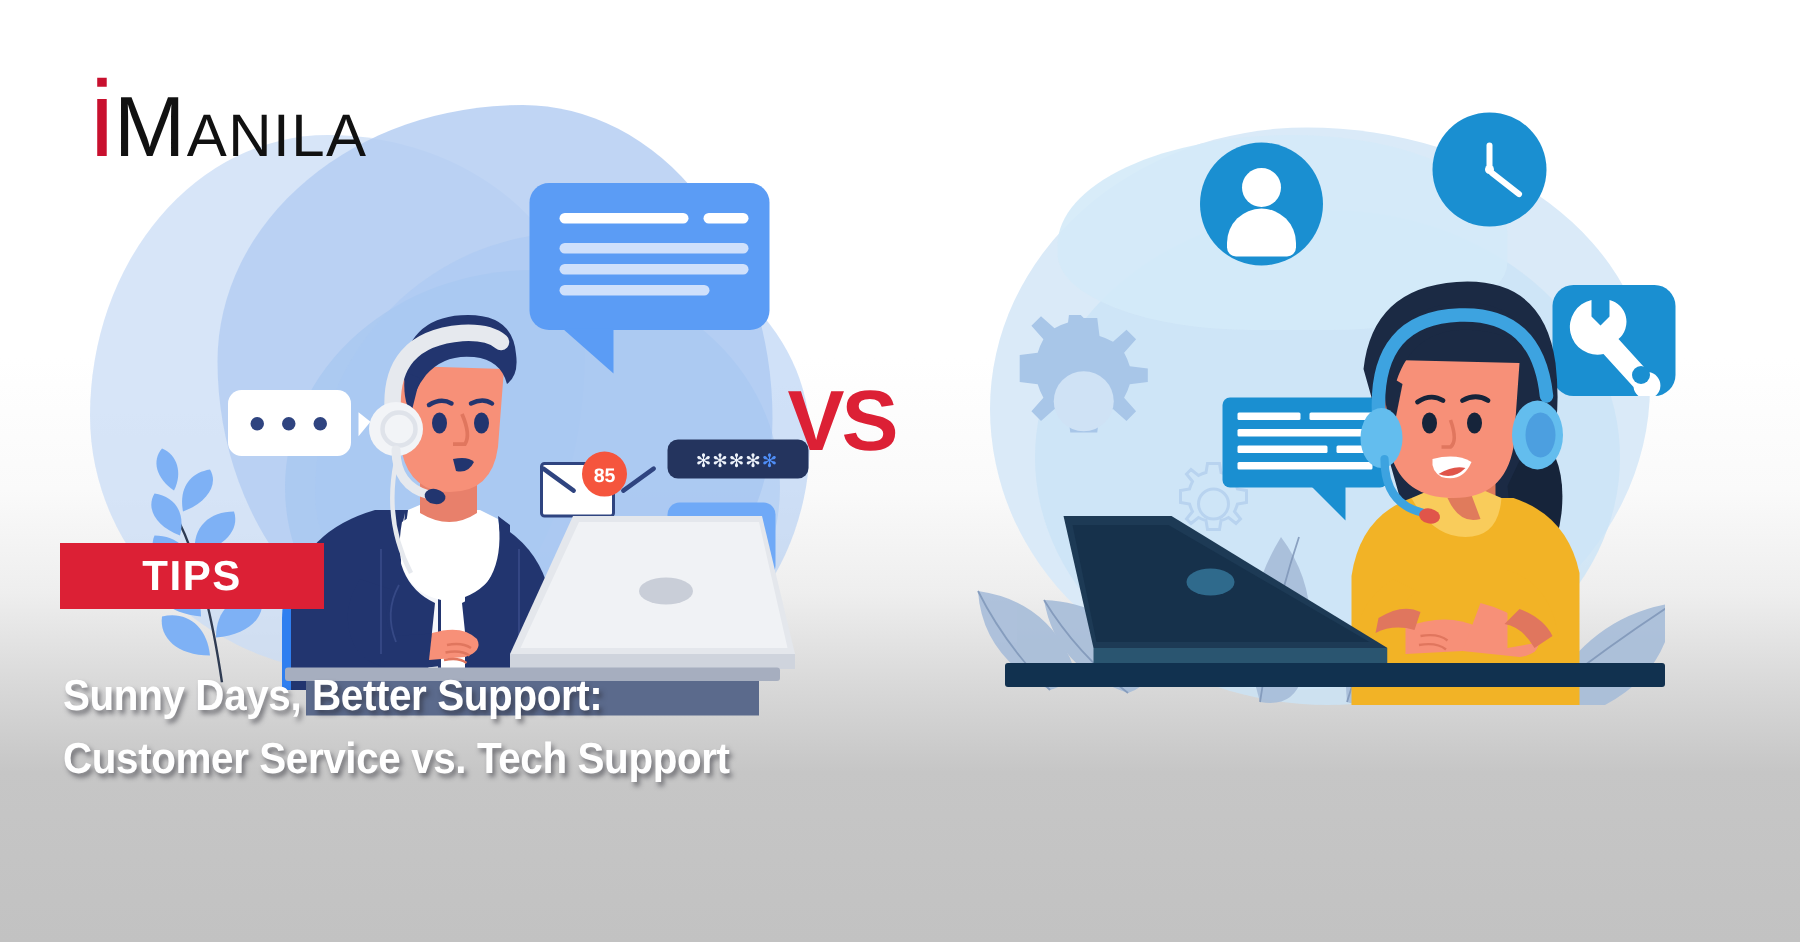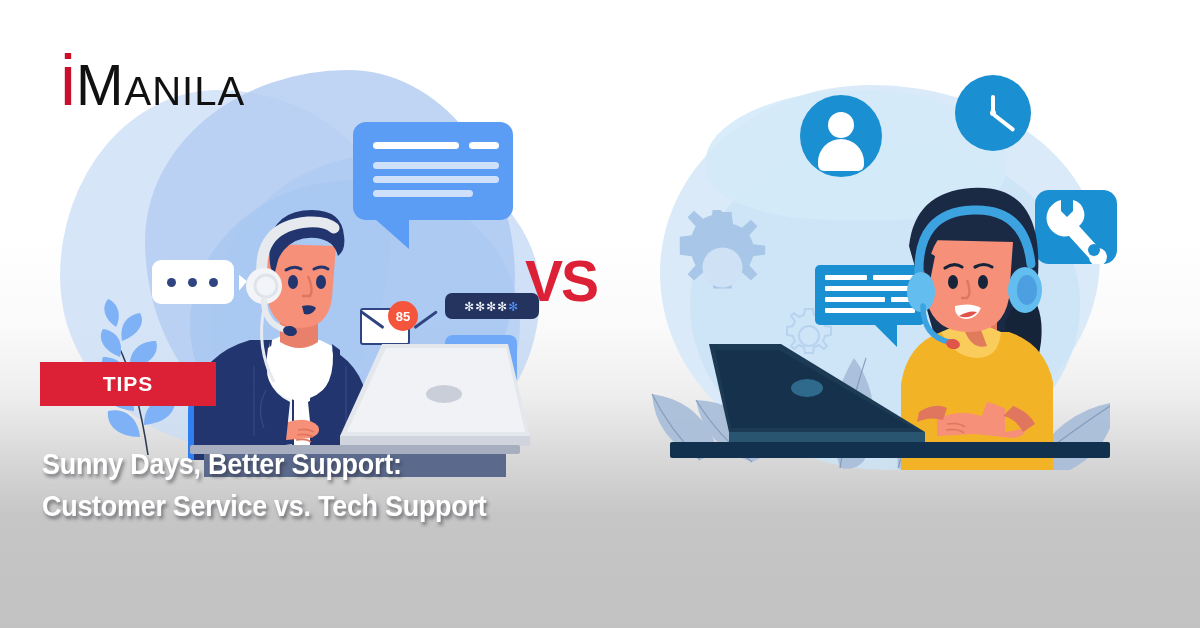--- a/index.html
+++ b/index.html
@@ -258,21 +258,21 @@
   }
 
   
   #tips-badge {
     position:absolute; left:40px; top:362px;
     width:176px; height:44px; background:#dc2035;
     display:flex; align-items:center; justify-content:center;
     z-index:30;
   }
   #tips-badge span {
-    color:#ffffff; font-size:21px; font-weight:bold; letter-spacing:1px;
+    color:#ffffff; font-size:28px; font-weight:bold; letter-spacing:1px;
   }
 
   
   #headline {
     position:absolute; left:42px; top:443px; z-index:30;
     color:#ffffff; font-weight:bold; font-size:29px;
     line-height:1.45; letter-spacing:-.3px;
     text-shadow:2px 3px 4px rgba(40,40,50,.55);
     font-family:"Liberation Sans", sans-serif;
     transform:scaleX(.93); transform-origin:left top;

